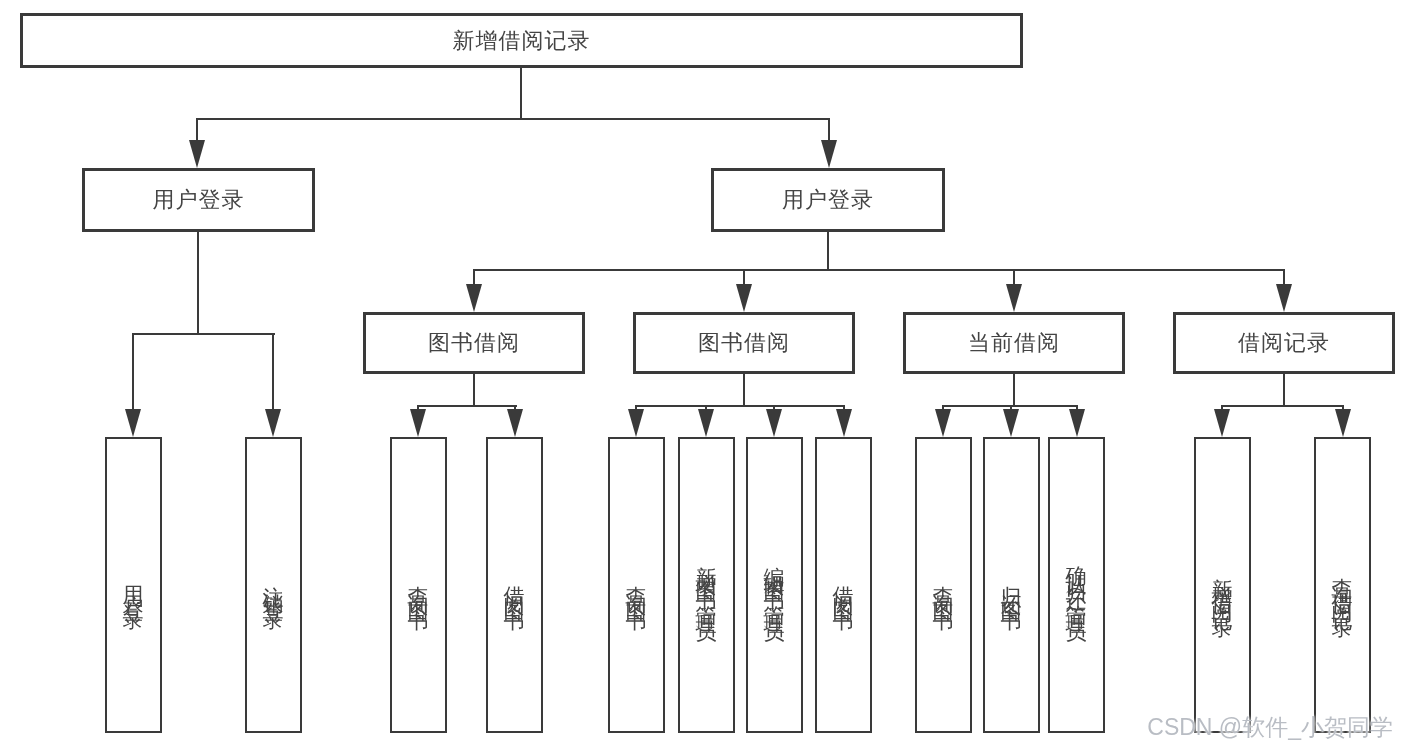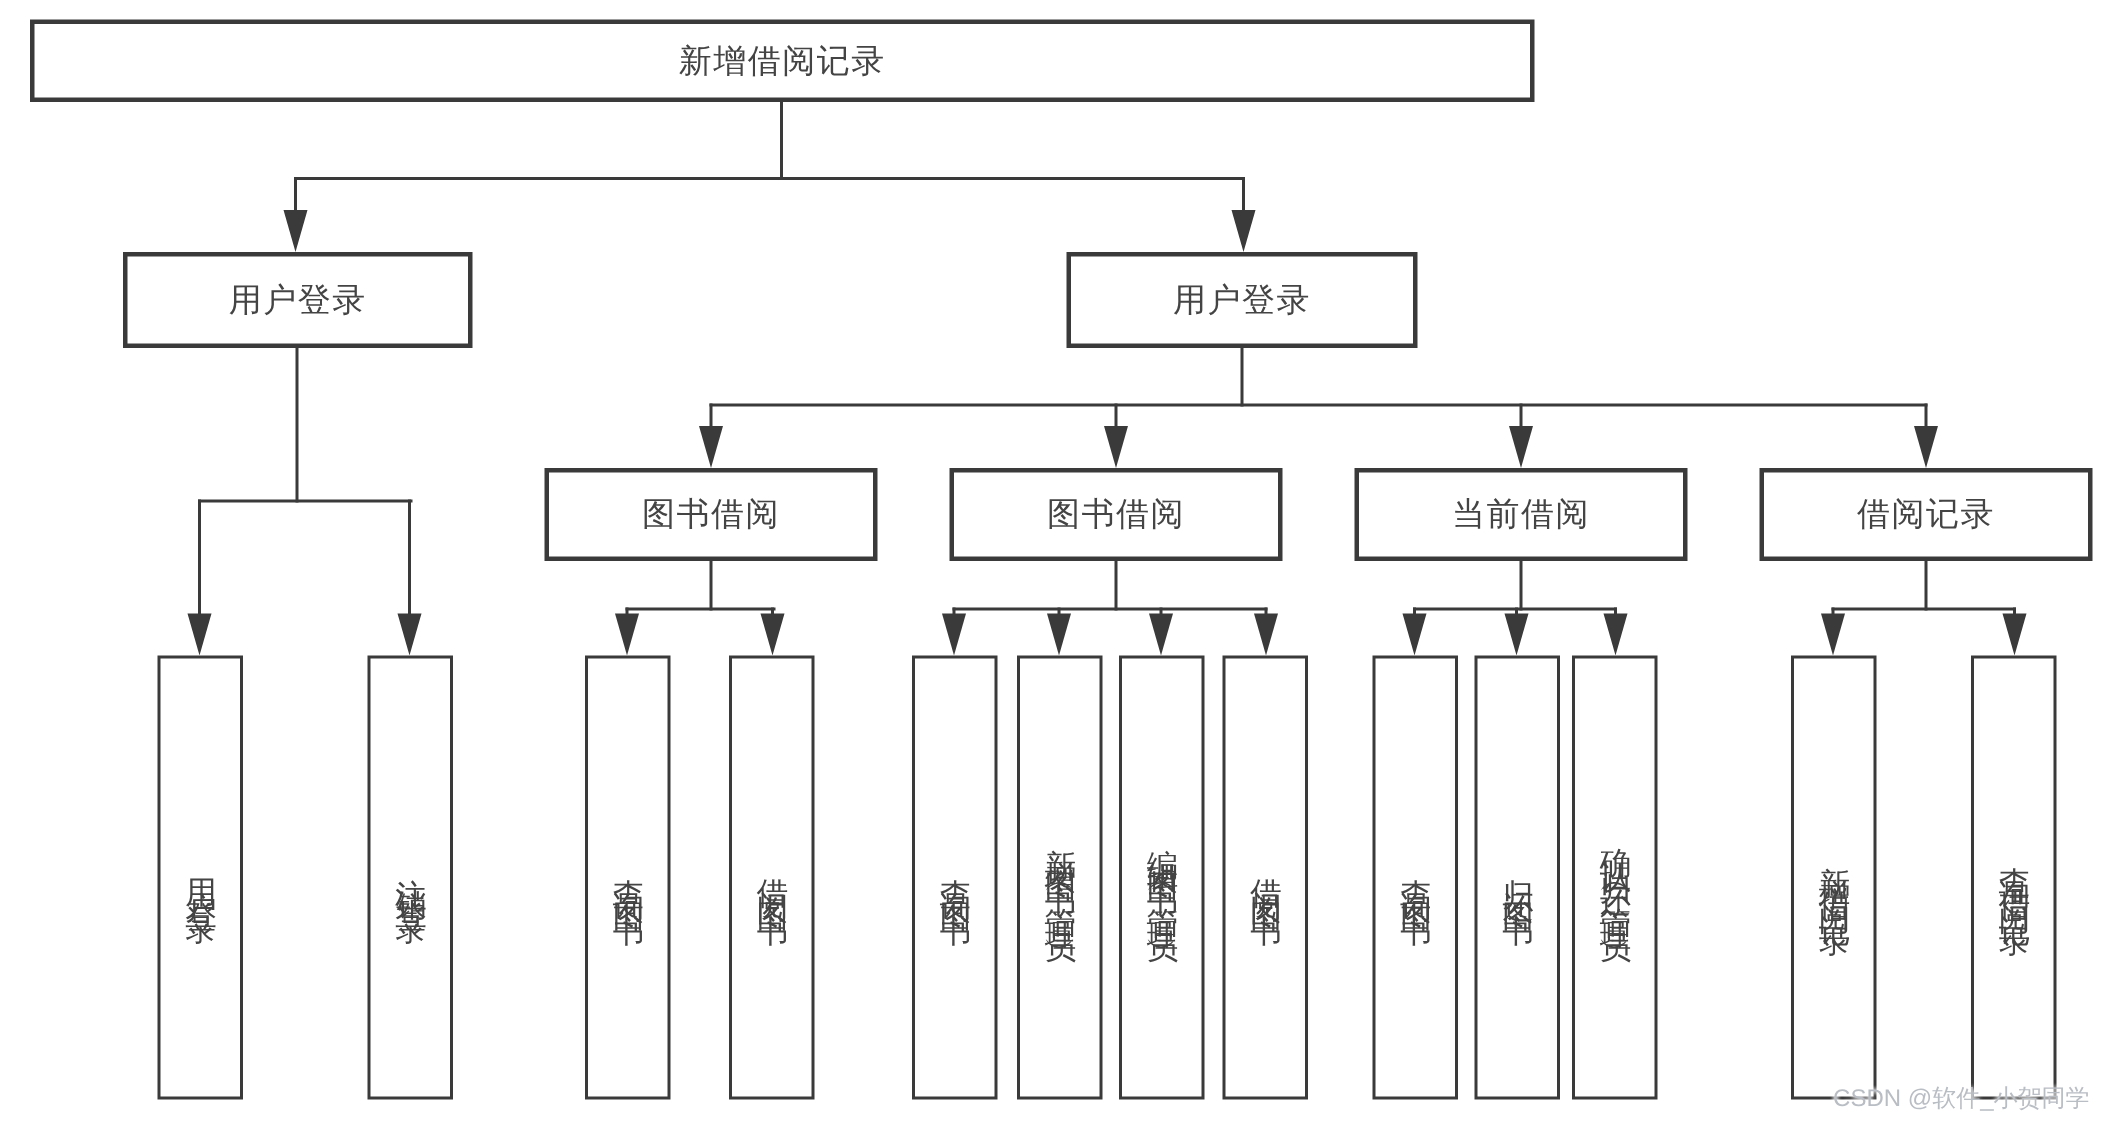--- a/index.html
+++ b/index.html
@@ -45,21 +45,21 @@
   .ar{
     position:absolute;
     width:0;height:0;
     border-left:8px solid transparent;
     border-right:8px solid transparent;
     border-top:28px solid var(--line);
   }
   .watermark{
     position:absolute;
     right:12px;bottom:4px;
-    font-size:16px;
+    font-size:23px;
     color:var(--wm);
     text-shadow:0 0 3px #fff,0 0 3px #fff;
     white-space:nowrap;
   }
 </style>
 </head>
 <body>
 
 <div class="stage">
 

